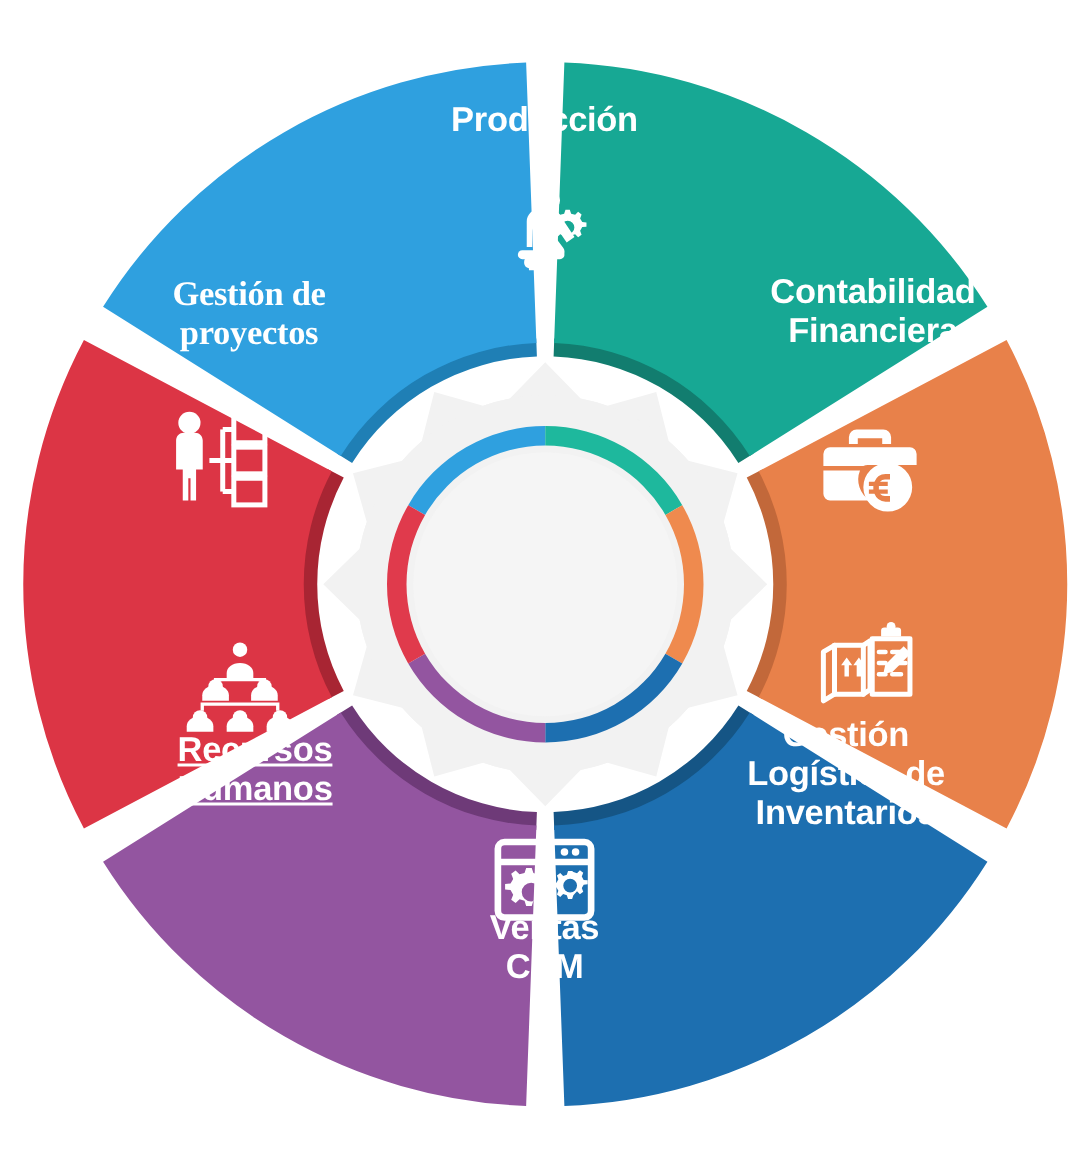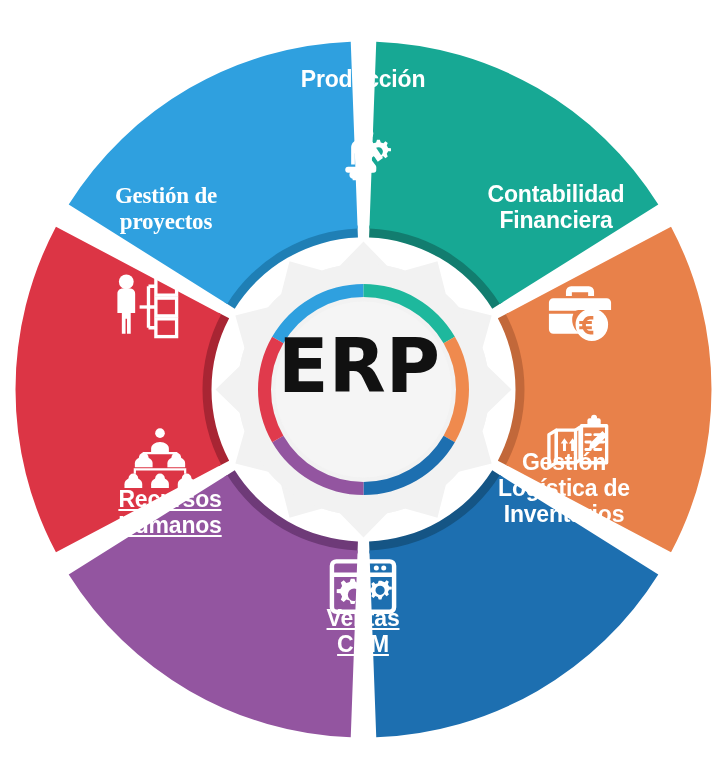--- a/index.html
+++ b/index.html
@@ -180,27 +180,26 @@
         <use href="#ico-briefcase-euro" x="543" y="273" width="74" height="74"></use>
         <use href="#ico-box-clipboard" x="543" y="408" width="74" height="74"></use>
         <use href="#ico-browser-gears" x="326" y="551" width="74" height="74"></use>
         <use href="#ico-org-people" x="123" y="425" width="74" height="74"></use>
         <use href="#ico-person-flowchart" x="110" y="270" width="74" height="74"></use>
       </g>
   </svg>
 
   <div id="labels-layer">
       <div class="seg-label" style="left: 253px; top: 67px; width: 220px;">Producción</div>
-      <div class="seg-label" style="left: 446px; top: 182px; width: 220px;">Contabilidad
+      <div class="seg-label" style="left: 472px; top: 182px; width: 220px;">Contabilidad
 Financiera</div>
-      <div class="seg-label" style="left: 454px; top: 450px; width: 220px;">Gestión
+      <div class="seg-label" style="left: 454px; top: 477px; width: 220px;">Gestión
 Logística de
 Inventarios</div>
-      <div class="seg-label" style="left: 253px; top: 606px; width: 220px; text-decoration: underline;">Ventas
+      <div class="seg-label" style="left: 253px; top: 606px; width: 220px;">Ventas
 CRM</div>
       <div class="seg-label" style="left: 60px; top: 487px; width: 220px; text-decoration: underline;">Recursos
 Humanos</div>
       <div class="seg-label" style="left: 56px; top: 183px; width: 220px; font-family: Liberation Serif, serif;">Gestión de
 proyectos</div>
     </div>
 
-  <div class="center-text" style="top:323px;">ERP</div>
 </div>
 
 </body></html>

